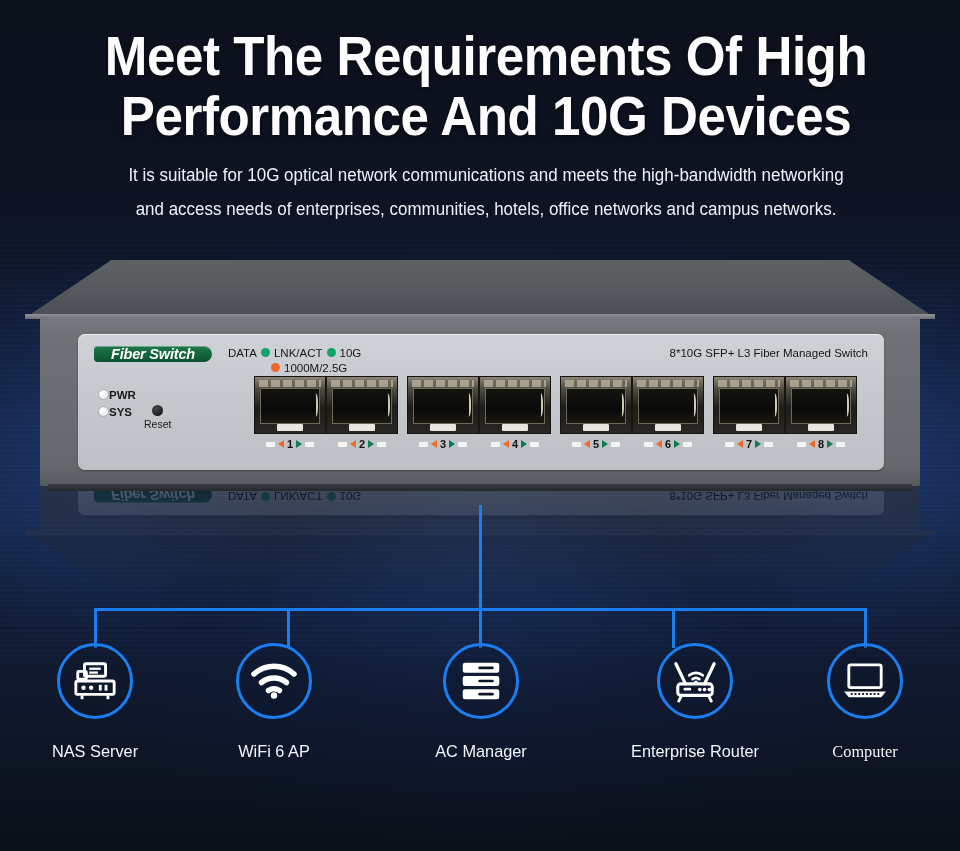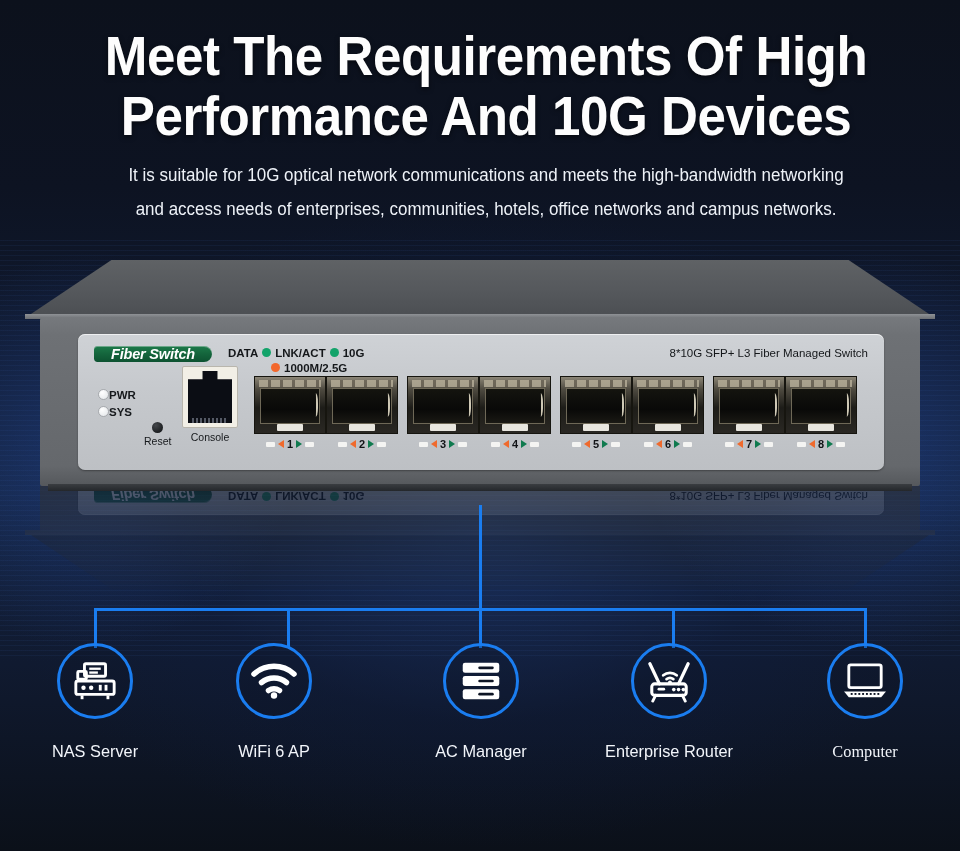--- a/index.html
+++ b/index.html
@@ -87,37 +87,37 @@
     background:linear-gradient(180deg,#1d7a4a 0%, #14653c 50%, #0d5231 100%);
     border-radius:5px 11px 11px 5px;
     display:flex; align-items:center; justify-content:center;
     box-shadow:inset 0 1px 0 rgba(255,255,255,.35);
   }
   .logo-badge span {
     color:#fff; font-style:italic; font-weight:bold; font-size:14.5px;
     letter-spacing:-0.2px;
   }
 
-  .legend { position:absolute; left:150px; top:11px; color:#14171a; font-size:11.5px; font-weight:bold; }
+  .legend { position:absolute; left:150px; top:11px; color:#14171a; font-size:11.5px; font-weight:normal; }
   .legend-row { display:flex; align-items:center; gap:4px; height:15px; }
   .legend-row.r2 { padding-left:43px; }
   .dot { width:9px; height:9px; border-radius:50%; display:inline-block; }
   .dot.green { background:#13a36a; }
   .dot.orange { background:#f2672c; }
 
   .model { position:absolute; right:16px; top:13px; color:#14171a; font-size:11.5px; }
 
   .leds { position:absolute; left:20px; top:54px; }
   .led-item { display:flex; flex-direction:row; align-items:center; margin-bottom:4px; }
   .led-lamp { width:11px; height:11px; border-radius:50%;
     background:radial-gradient(circle at 35% 30%, #ffffff, #e2e5e8);
     border:1px solid #a7aaae; }
   .led-text { font-size:11.5px; font-weight:bold; color:#16191c; margin-top:1px; }
 
-  .reset { position:absolute; left:66px; top:88px; text-align:right; }
+  .reset { position:absolute; left:66px; top:71px; text-align:right; }
   .reset-btn { width:11px; height:11px; border-radius:50%;
     background:radial-gradient(circle at 35% 30%, #44474b, #0c0e10); margin:0 auto; }
   .reset-text { font-size:10.5px; color:#16191c; margin-top:2px; }
 
   .console { position:absolute; left:104px; top:32px; text-align:center; }
   .rj45 {
     width:56px; height:62px; background:#f2efe6;
     border:1px solid #b9b6ad; border-radius:2px; position:relative;
   }
   .rj45-in {
@@ -247,27 +247,20 @@
         <div class="led-lamp"></div>
         <div class="led-text">SYS</div>
       </div>
     </div>
 
     <div class="reset">
       <div class="reset-btn"></div>
       <div class="reset-text">Reset</div>
     </div>
 
-    <div class="console">
-      <div class="rj45">
-        <div class="rj45-in"></div>
-        <div class="rj45-pins"></div>
-      </div>
-      <div class="console-text">Console</div>
-    </div>
 
     <div class="ports" id="ports-row">
         <div class="port-pair">
           <div class="sfp">
             <div class="sfp-cav"></div>
             <div class="sfp-lat"></div>
             <div class="sfp-tab"></div>
           </div>
           <div class="sfp">
             <div class="sfp-cav"></div>
@@ -467,21 +460,21 @@
               <rect x="4" y="17.5" width="40" height="11" rx="2.5"></rect>
               <rect x="4" y="32" width="40" height="11" rx="2.5"></rect>
               <rect x="21" y="7" width="17" height="3" rx="1.5" fill="#0d1424"></rect>
               <rect x="21" y="21.5" width="17" height="3" rx="1.5" fill="#0d1424"></rect>
               <rect x="21" y="36" width="17" height="3" rx="1.5" fill="#0d1424"></rect>
             </svg>
           </span>
         </div>
         <div class="node-label">AC Manager</div>
       </div>
-      <div class="node" style="left: 594px;">
+      <div class="node" style="left: 620px;">
         <div class="circle">
           <span class="icon">
             <svg width="50" height="44" viewBox="0 0 52 46" fill="#fff">
               <rect x="8" y="26" width="36" height="12" rx="3" fill="none" stroke="#fff" stroke-width="3.2"></rect>
               <circle cx="31" cy="32" r="1.9"></circle>
               <circle cx="36" cy="32" r="1.9"></circle>
               <circle cx="41" cy="32" r="1.9"></circle>
               <rect x="14" y="30" width="8" height="3" rx="1.5"></rect>
               <path d="M12 38 L9 44" stroke="#fff" stroke-width="3" stroke-linecap="round"></path>
               <path d="M40 38 L43 44" stroke="#fff" stroke-width="3" stroke-linecap="round"></path>

